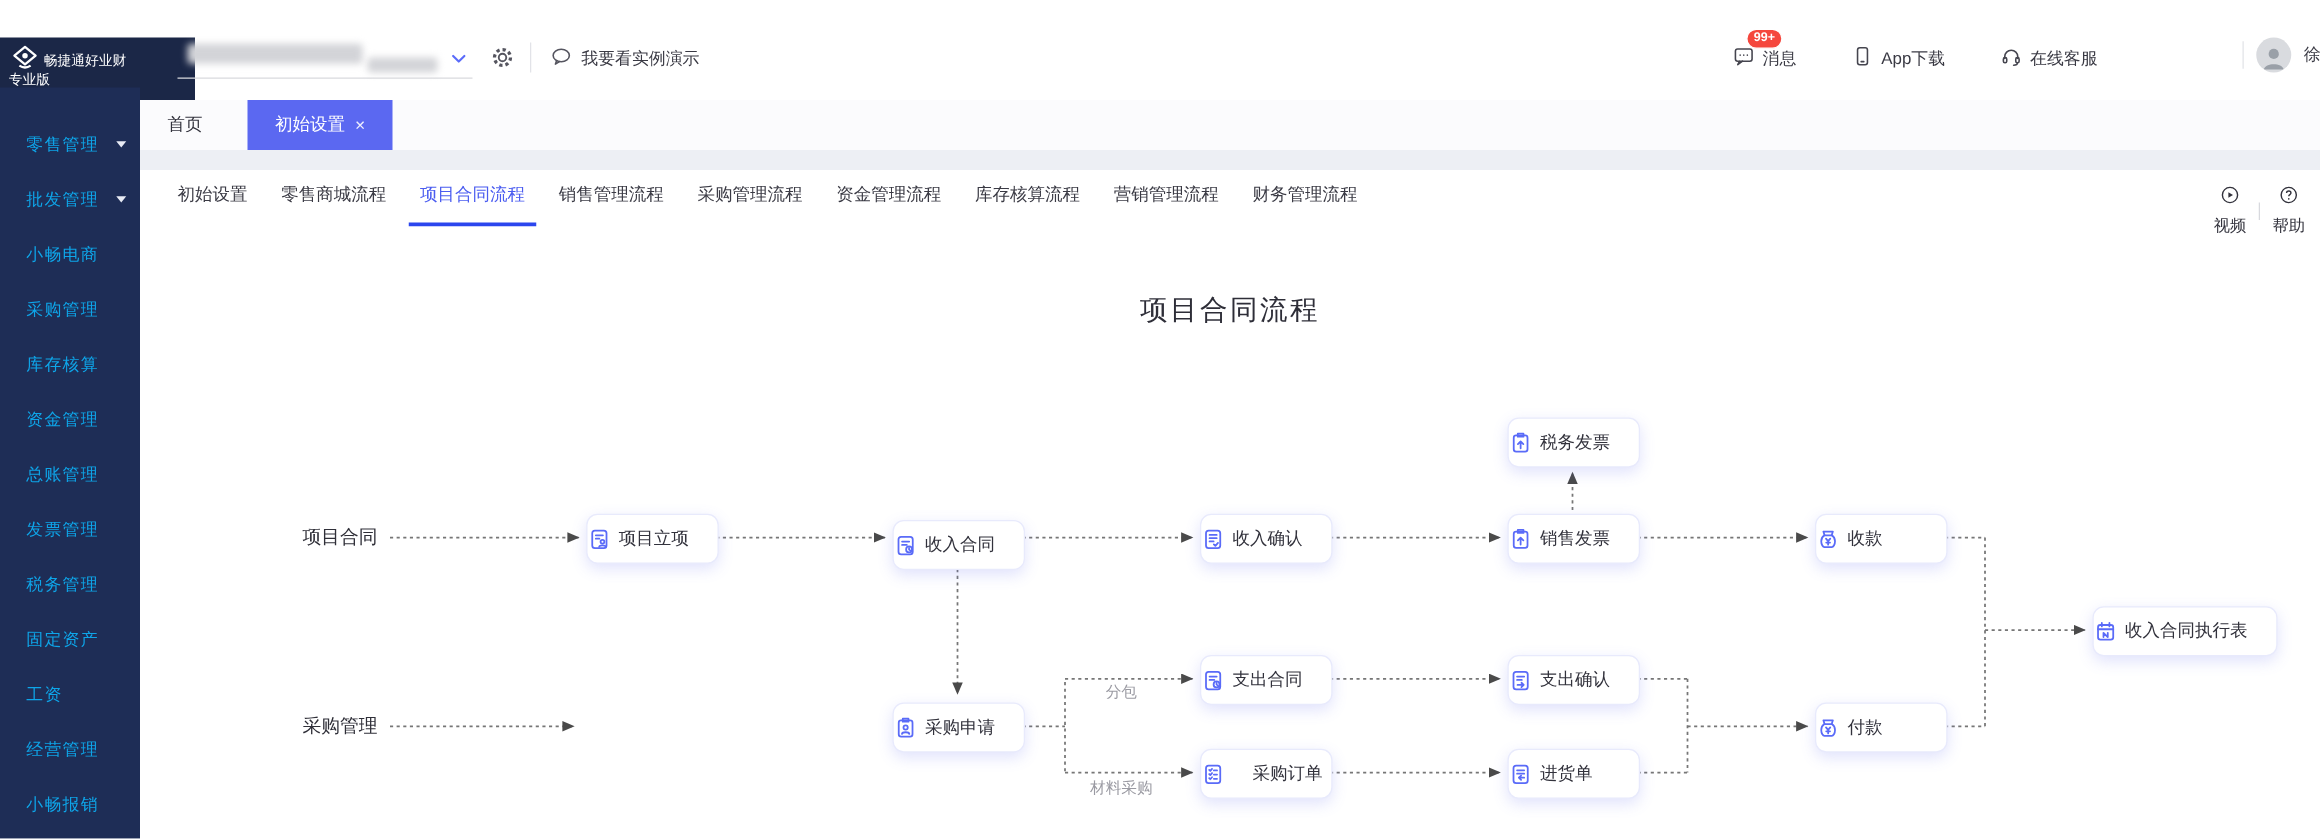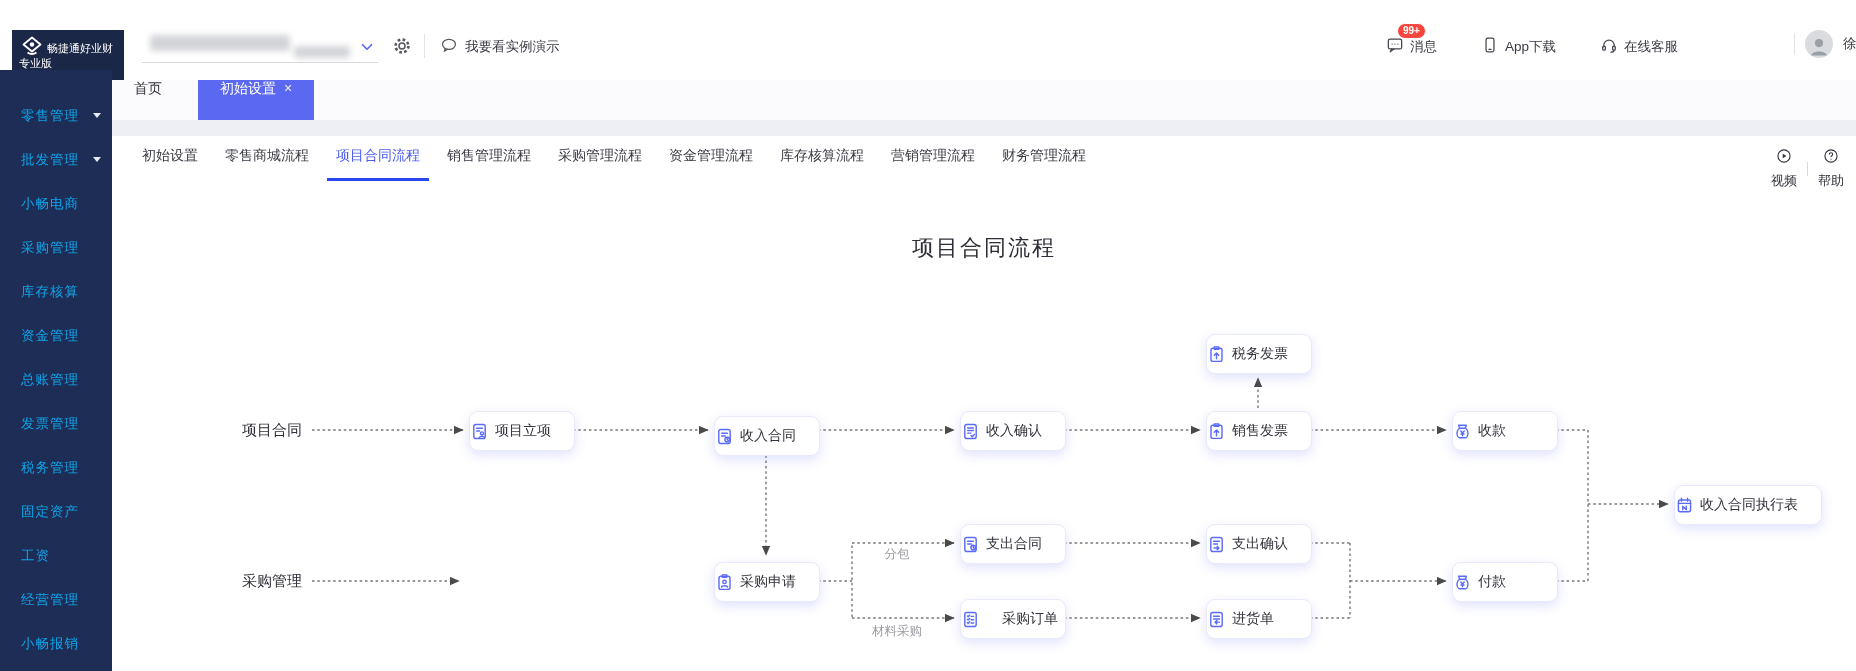--- a/index.html
+++ b/index.html
@@ -1,21 +1,21 @@
 <!DOCTYPE html>
 <html><head>
 <meta charset="utf-8">
 <style>
   html,body{margin:0;padding:0;background:#fff;}
   .app{position:relative;width:1856px;height:671px;overflow:hidden;background:#fff;
        font-family:"Liberation Sans","DejaVu Sans",sans-serif;color:#32323c;}
 
   
   .header{position:absolute;left:0;top:0;width:1856px;height:80px;background:#fff;}
-  .logo-block{position:absolute;left:12px;top:30px;width:112px;height:52px;background:#1b2747;cursor:pointer;}
+  .logo-block{position:absolute;left:0;top:30px;width:112px;height:52px;background:#1b2747;cursor:pointer;padding-left:44px;}
   .logo-mark{position:absolute;left:9px;top:5px;width:22px;height:22px;}
   .logo-name{position:absolute;left:35px;top:11px;font-size:11px;color:#fff;white-space:nowrap;}
   .logo-edition{position:absolute;left:7px;top:26px;font-size:11px;color:#fff;}
   .company-select{position:absolute;left:142px;top:32px;width:236px;height:30px;border-bottom:1px solid #d9dade;}
   .blur-blob{position:absolute;background:#d3d4d8;border-radius:3px;filter:blur(3px);}
   .b1{left:8px;top:3px;width:140px;height:16px;}
   .b2{left:152px;top:14px;width:56px;height:12px;}
   .chev{position:absolute;right:2px;top:6px;width:18px;height:18px;}
   .gear{position:absolute;left:392px;top:36px;width:20px;height:20px;cursor:pointer;}
   .vdiv{position:absolute;top:34px;width:1px;height:24px;background:#e2e3e8;}
@@ -23,21 +23,21 @@
   .hdr-right{position:absolute;left:1386px;top:36px;display:flex;align-items:center;gap:44px;}
   .hr-item{position:relative;display:flex;align-items:center;gap:6px;font-size:13.5px;color:#3a3a44;cursor:pointer;white-space:nowrap;}
   .badge{position:absolute;top:-13px;left:11px;background:#f5473d;color:#fff;font-size:10px;line-height:12px;
          border-radius:8px;padding:1px 5px;border:1px solid #fff;font-weight:bold;}
   .user{position:absolute;right:-14px;top:30px;display:flex;align-items:center;gap:10px;}
   .avatar{width:28px;height:28px;border-radius:50%;background:#d9dbdf;overflow:hidden;display:flex;align-items:flex-end;justify-content:center;}
   .user-name{font-size:13.5px;color:#3a3a44;white-space:nowrap;}
 
   
   .tabstrip{position:absolute;left:112px;top:80px;width:1744px;height:40px;background:#fbfbfd;display:flex;align-items:stretch;}
-  .tab{display:flex;gap:8px;padding:0 22px;font-size:14px;color:#32323c;cursor:pointer;}
+  .tab{display:flex;align-items:center;gap:8px;padding:0 22px;font-size:14px;color:#32323c;cursor:pointer;}
   .tab.active{background:#5b68f1;color:#fff;margin-left:14px;}
   .tab .close{font-size:14px;opacity:.9;cursor:pointer;}
   .gapband{position:absolute;left:112px;top:120px;width:1744px;height:16px;background:#edeff4;}
 
   
   .sidebar{position:absolute;left:0;top:70px;width:112px;height:601px;background:#1e2d56;}
   .side-list{padding-top:24px;}
   .side-item{position:relative;height:44px;line-height:44px;padding-left:21px;font-size:13.5px;
              letter-spacing:1px;color:#0ea5e9;cursor:pointer;white-space:nowrap;}
   .side-item .caret{position:absolute;right:11px;top:19px;width:0;height:0;

